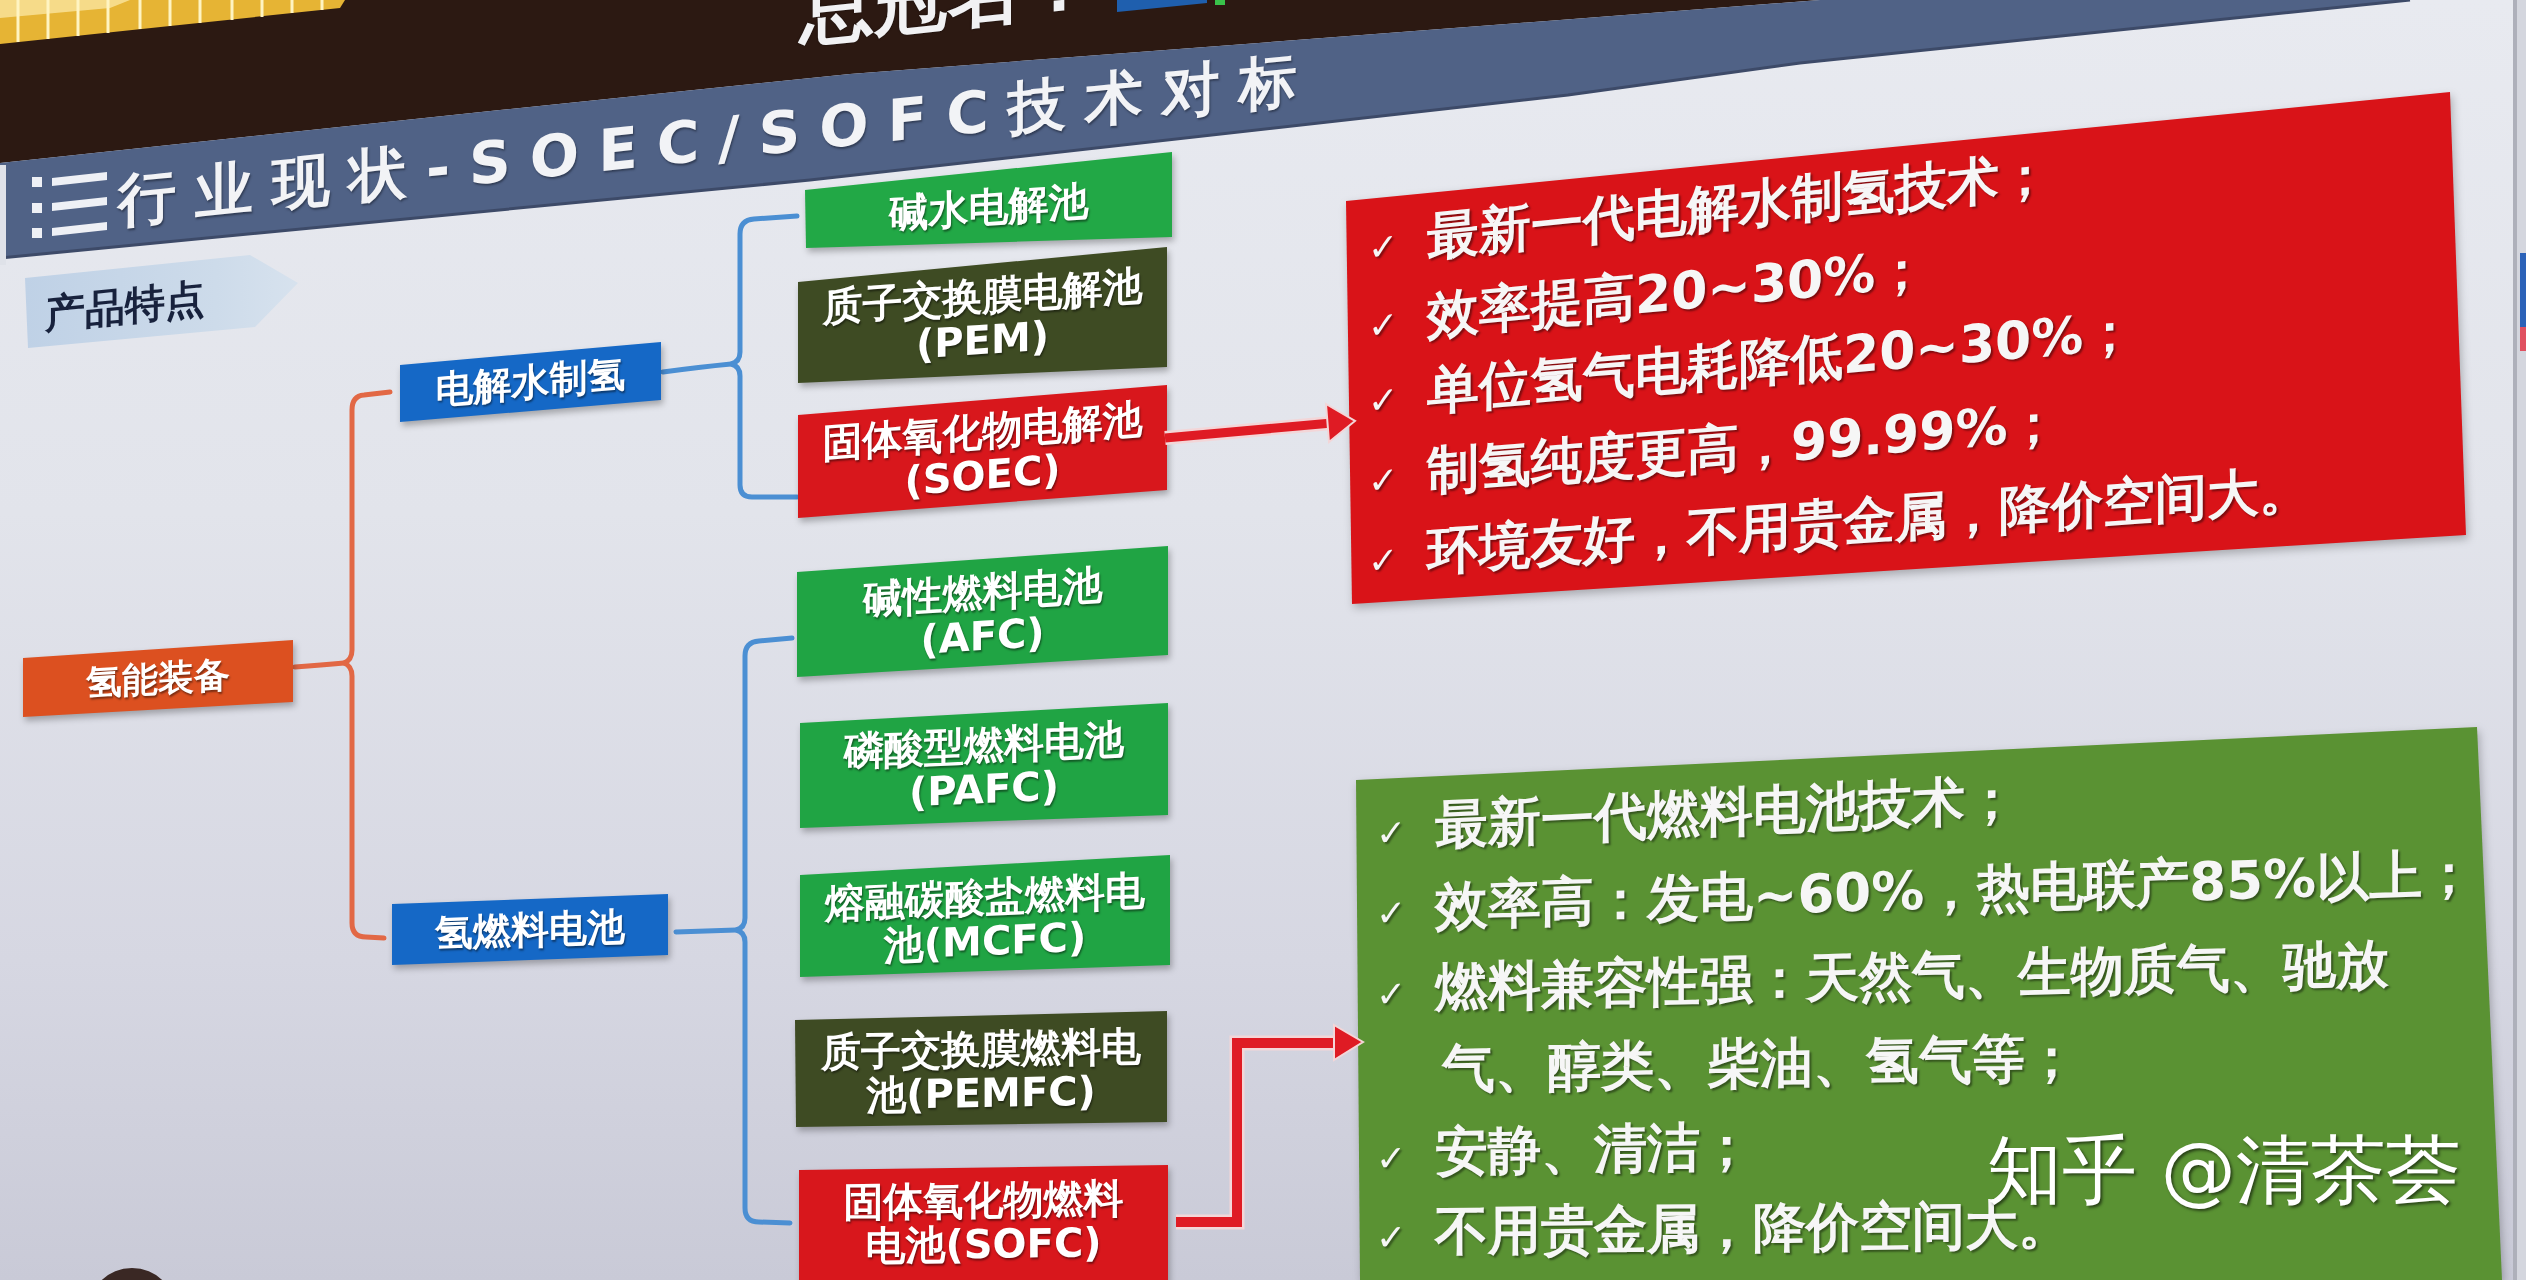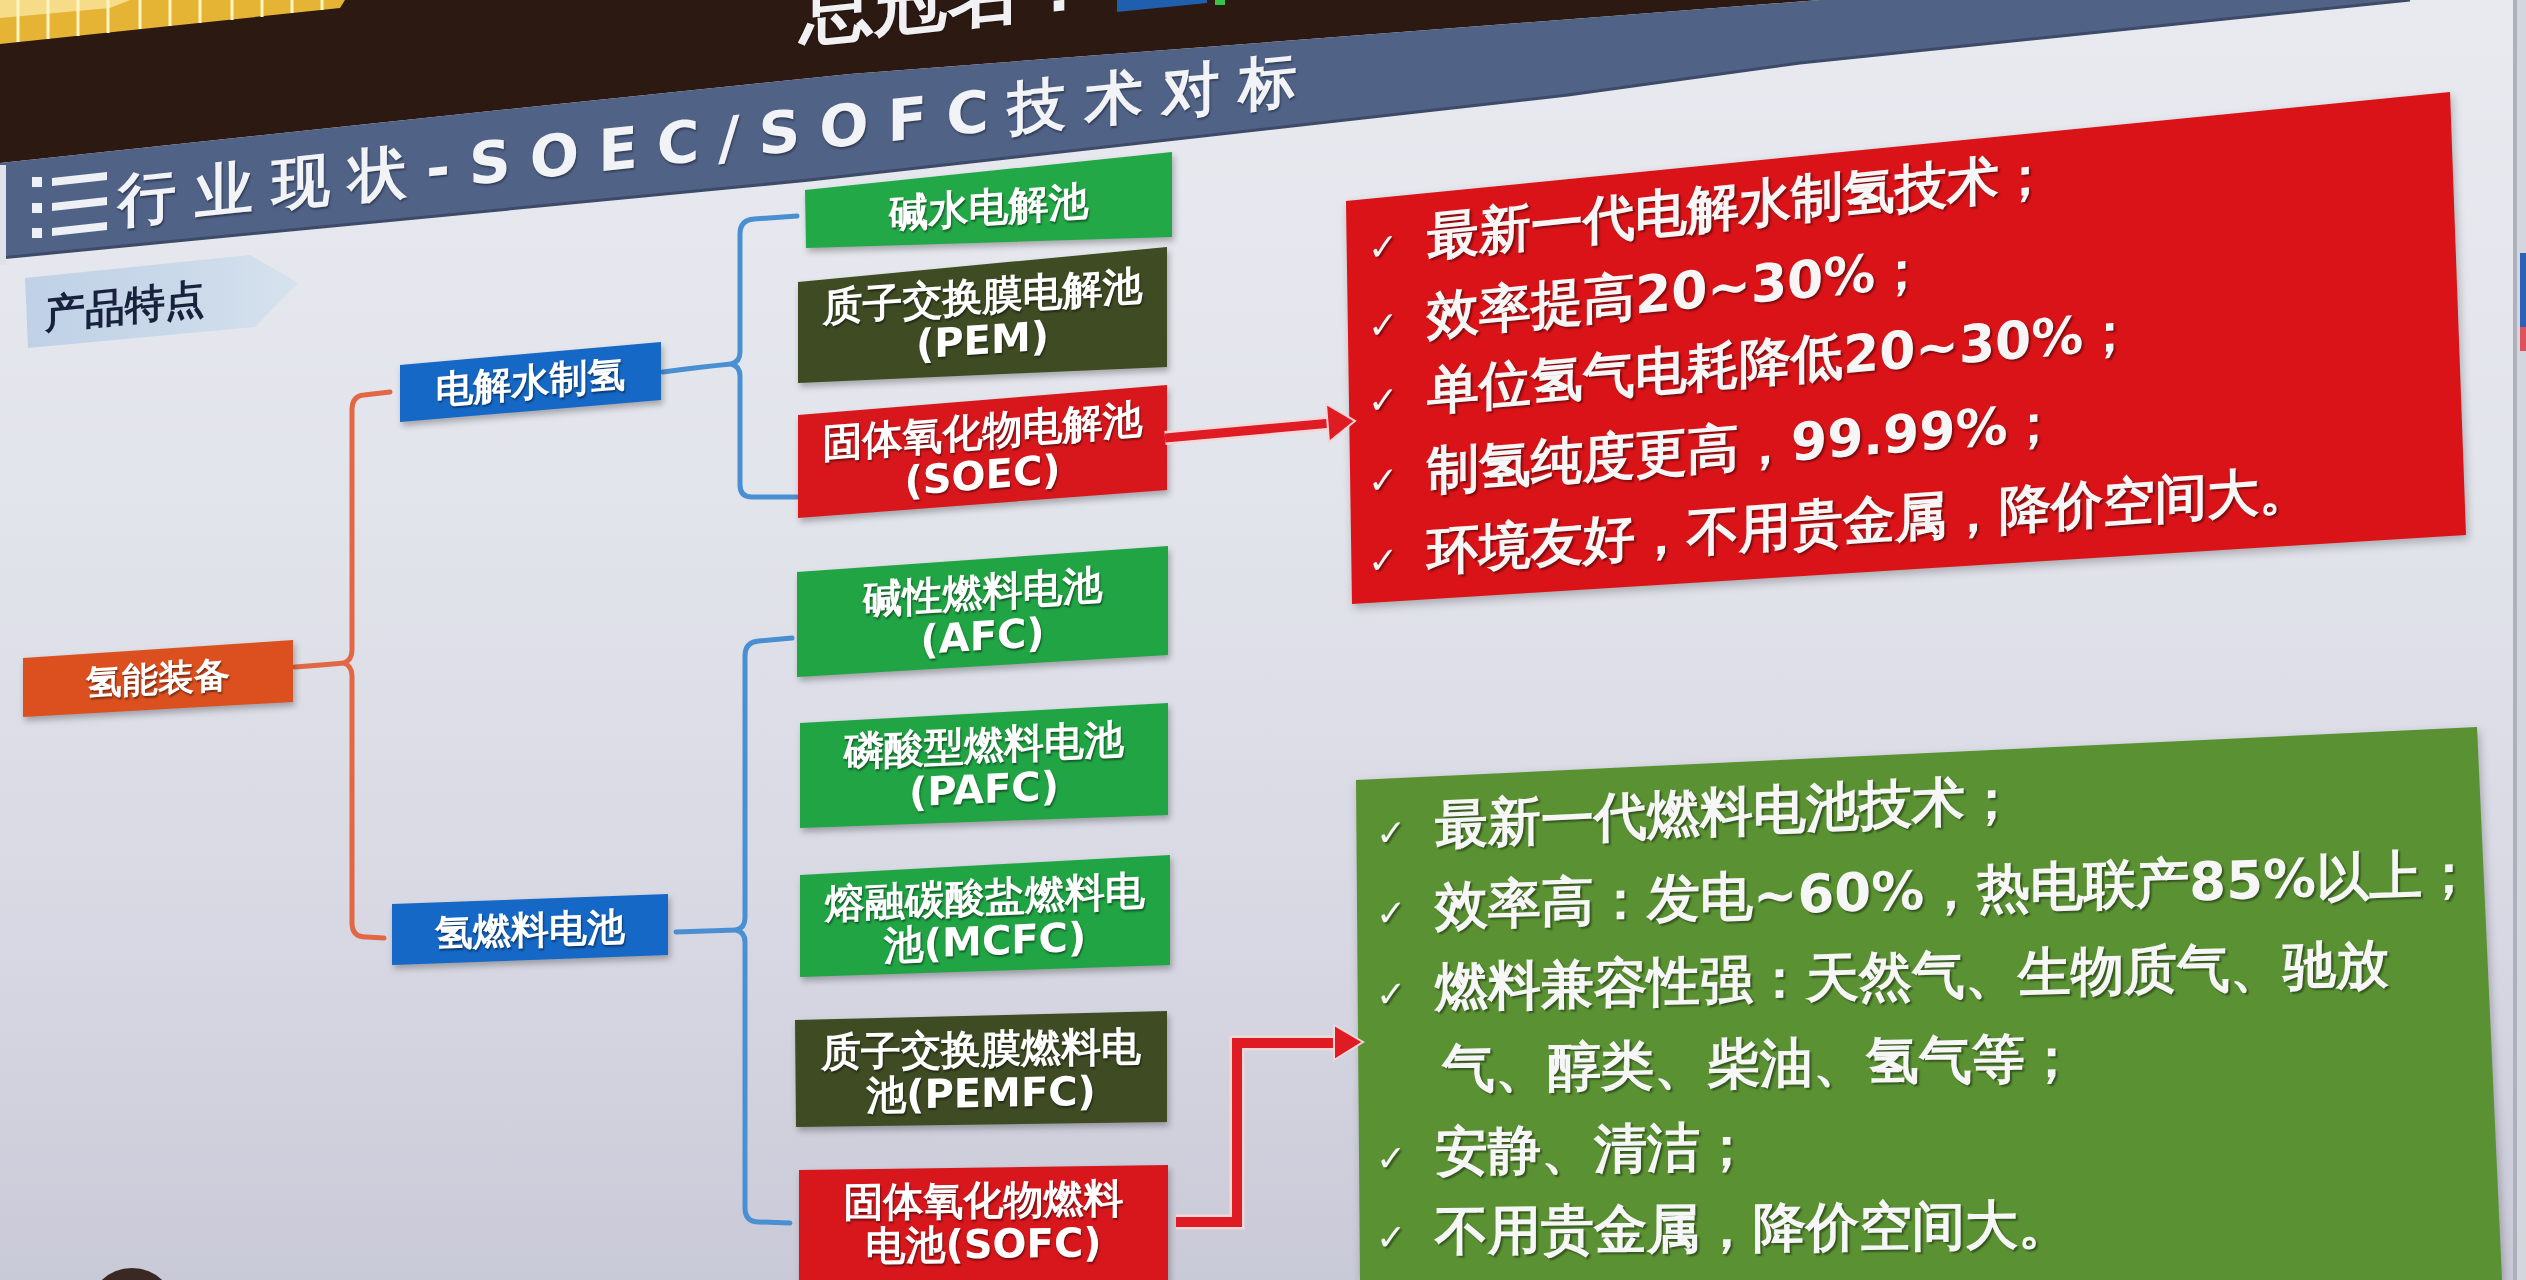--- a/index.html
+++ b/index.html
@@ -239,14 +239,15 @@
       <line x1="1165" y1="438" x2="1332" y2="423" stroke="#df1b24" stroke-width="9"></line>
       <polygon points="1326,404 1355,421 1329,442" fill="#df1b24" stroke="#f3d6d8" stroke-width="2"></polygon>
     </g>
     <g>
       <polyline points="1176,1222 1237,1222 1237,1043 1336,1043" fill="none" stroke="#f3d6d8" stroke-width="15"></polyline>
       <polyline points="1176,1222 1237,1222 1237,1043 1336,1043" fill="none" stroke="#df1b24" stroke-width="10"></polyline>
       <polygon points="1334,1025 1363,1042 1334,1060" fill="#df1b24" stroke="#f3d6d8" stroke-width="2"></polygon>
     </g>
   </svg>
 
+  <div class="abs watermark">知乎 @清茶荟</div>
 
 </div>
 
 </body></html>

